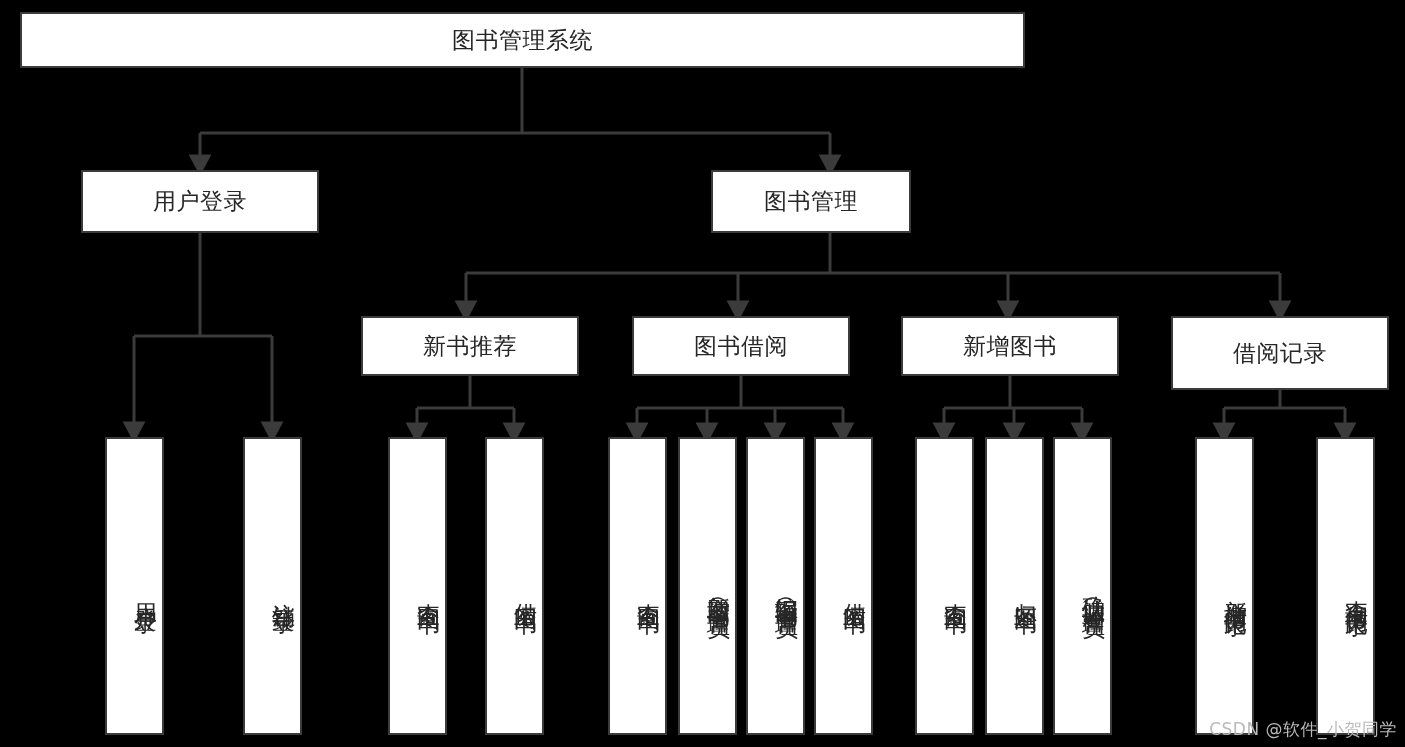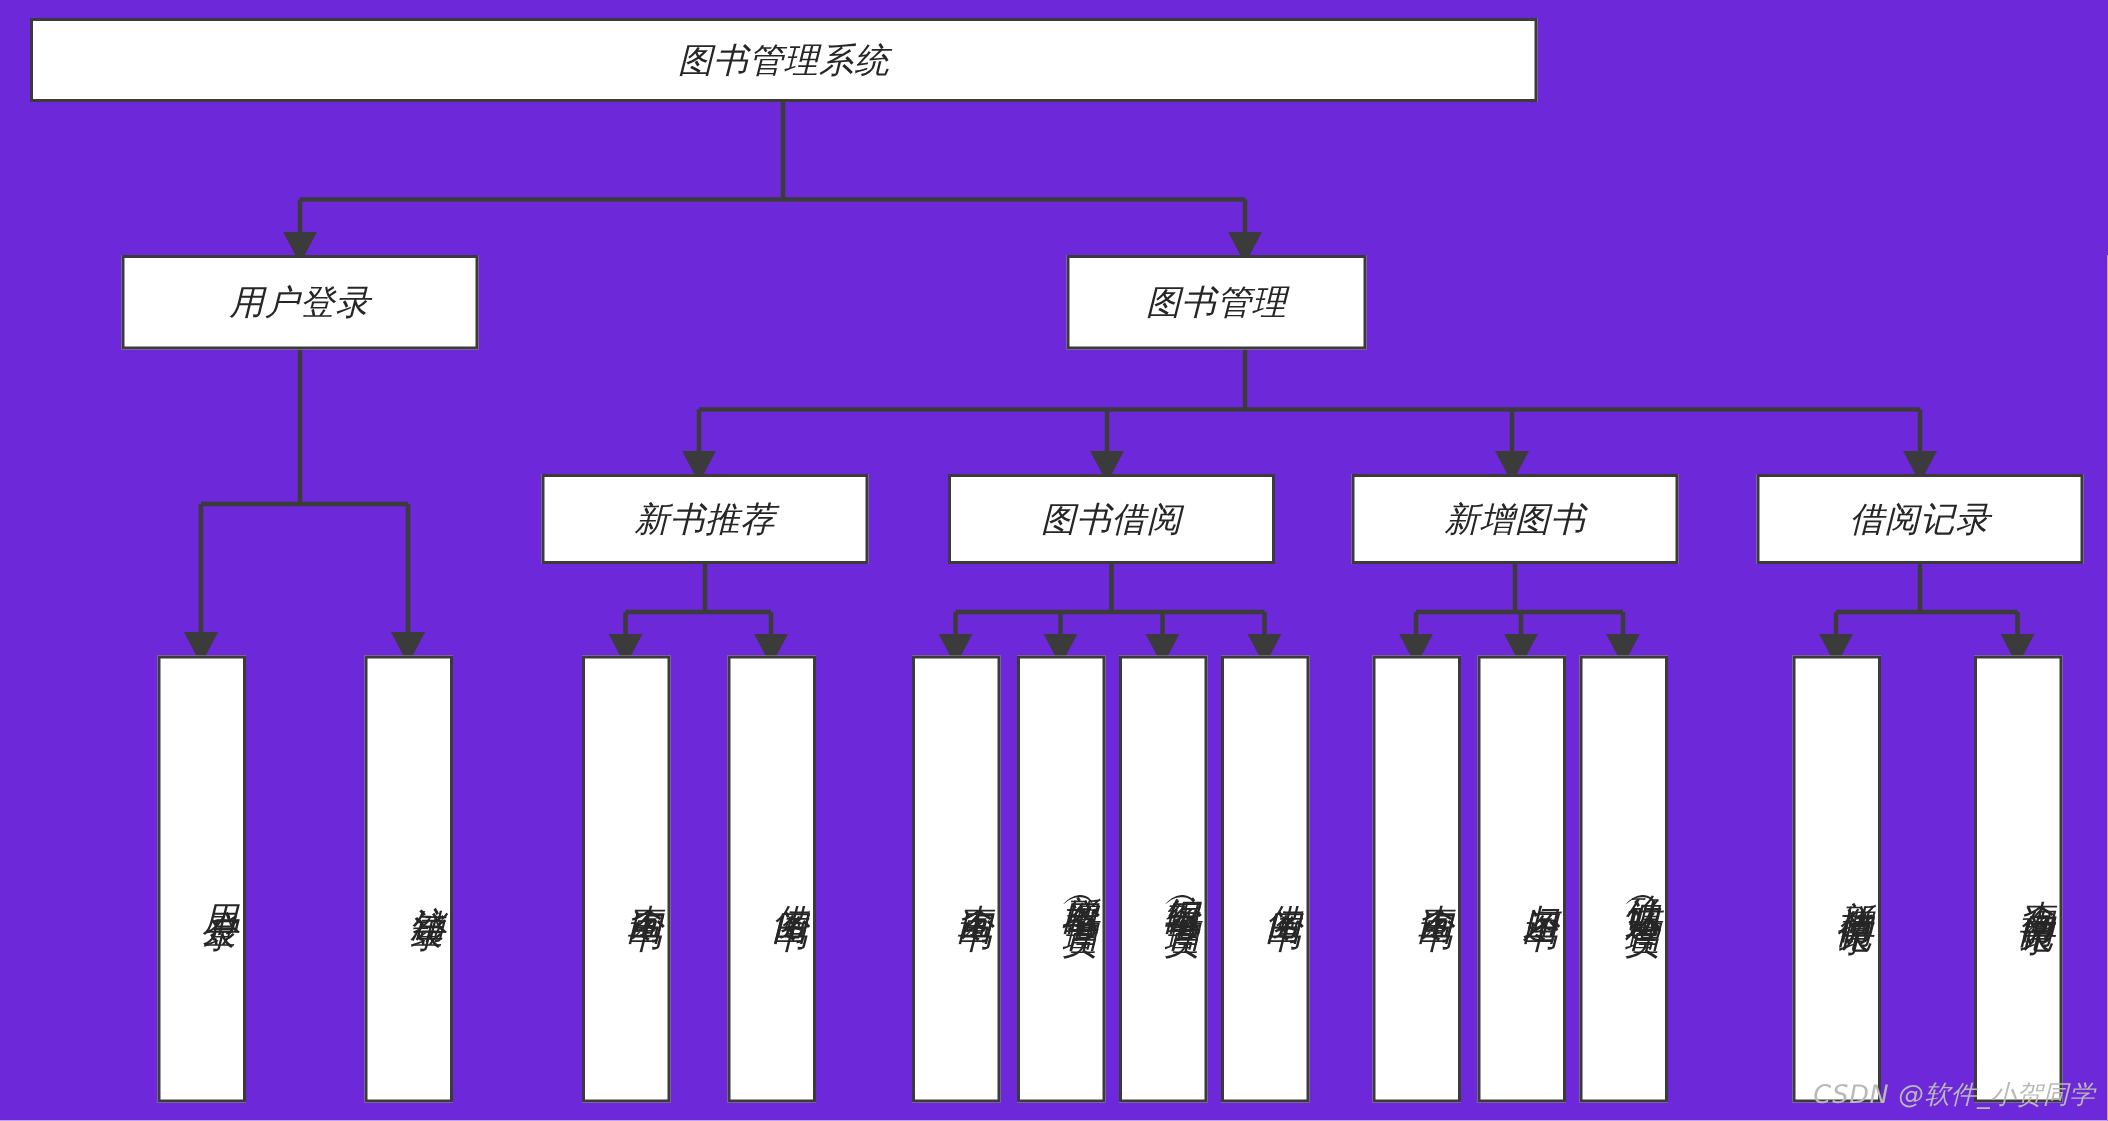--- a/index.html
+++ b/index.html
@@ -61,21 +61,21 @@
     bottom: 6px;
     font-size: 17px;
     color: #b9b9b9;
     white-space: nowrap;
     letter-spacing: 0.5px;
   }
 </style>
 </head>
 <body>
 
-<div id="canvas" style="background: #6d28d9; font-style: italic;">
+<div id="canvas" style="background: #000000;">
 
   <svg id="wires" viewBox="0 0 1405 747" width="1405" height="747" xmlns="http://www.w3.org/2000/svg">
     <defs>
       <marker id="arrow" markerWidth="9" markerHeight="9" refX="1.2" refY="4.2" orient="auto" markerUnits="strokeWidth">
         <path d="M0,0.4 L0,8 L7.2,4.2 z" fill="#3b3b3b"></path>
       </marker>
     </defs>
 
     <g stroke="#3b3b3b" stroke-width="3" fill="none">
 
@@ -134,21 +134,21 @@
 
   <div class="node horiz" style="left: 632px; top: 316px; width: 218px; height: 60px; border-color: rgb(59, 59, 59); background: rgb(255, 255, 255); color: rgb(38, 38, 38);">
     <span class="lbl">图书借阅</span>
   </div>
   <div class="node horiz" style="left: 361px; top: 316px; width: 218px; height: 60px; border-color: rgb(59, 59, 59); background: rgb(255, 255, 255); color: rgb(38, 38, 38);">
     <span class="lbl">新书推荐</span>
   </div>
   <div class="node horiz" style="left: 901px; top: 316px; width: 218px; height: 60px; border-color: rgb(59, 59, 59); background: rgb(255, 255, 255); color: rgb(38, 38, 38);">
     <span class="lbl">新增图书</span>
   </div>
-  <div class="node horiz" style="left: 1171px; top: 316px; width: 218px; height: 60px; border-color: rgb(59, 59, 59); background: rgb(255, 255, 255); color: rgb(38, 38, 38);">
+  <div class="node horiz" style="left: 1171px; top: 316px; width: 218px; height: 74px; border-color: rgb(59, 59, 59); background: rgb(255, 255, 255); color: rgb(38, 38, 38);">
     <span class="lbl">借阅记录</span>
   </div>
 
   <div class="node vert" style="left: 105px; top: 437px; width: 59px; height: 298px; border-color: rgb(59, 59, 59); background: rgb(255, 255, 255); color: rgb(38, 38, 38);">
     <span class="lbl">用户登录</span>
   </div>
   <div class="node vert" style="left: 243px; top: 437px; width: 59px; height: 298px; border-color: rgb(59, 59, 59); background: rgb(255, 255, 255); color: rgb(38, 38, 38);">
     <span class="lbl">注销登录</span>
   </div>
   <div class="node vert" style="left: 388px; top: 437px; width: 59px; height: 298px; border-color: rgb(59, 59, 59); background: rgb(255, 255, 255); color: rgb(38, 38, 38);">

